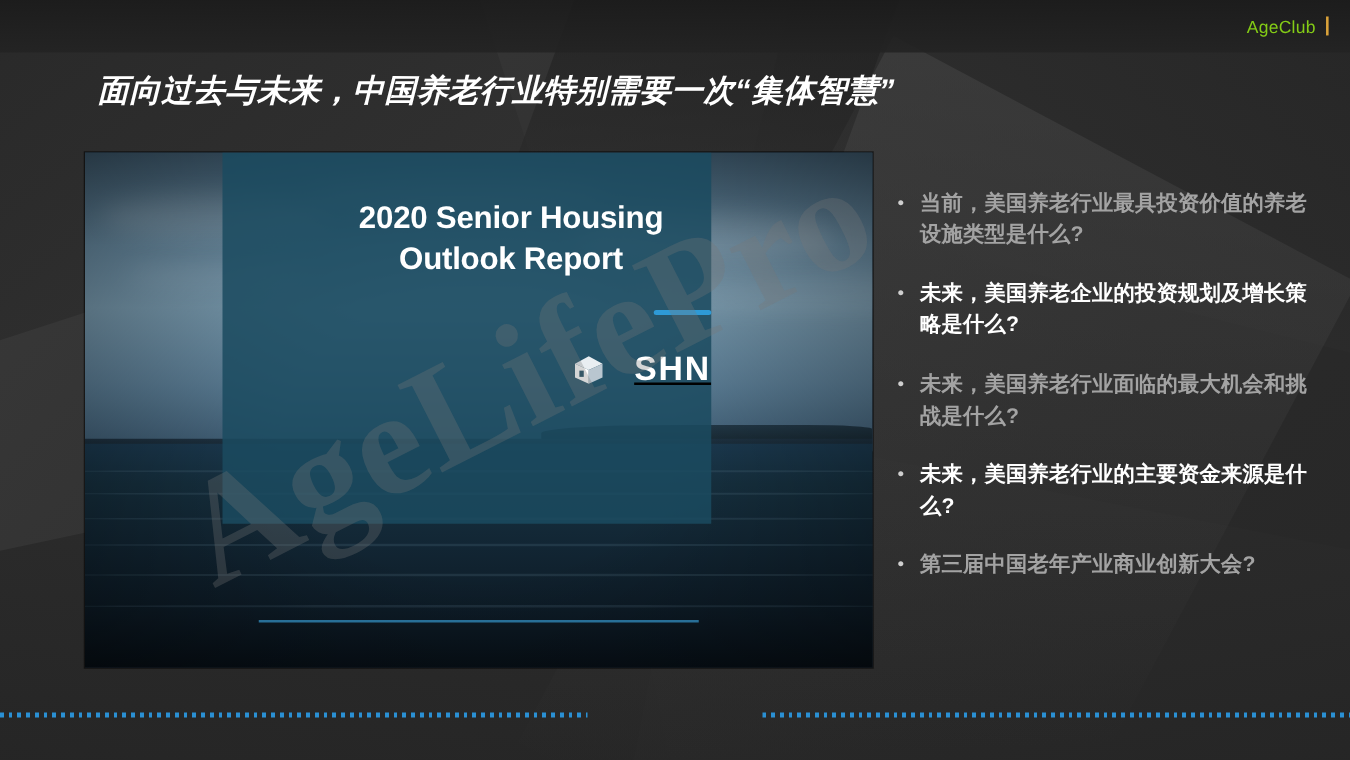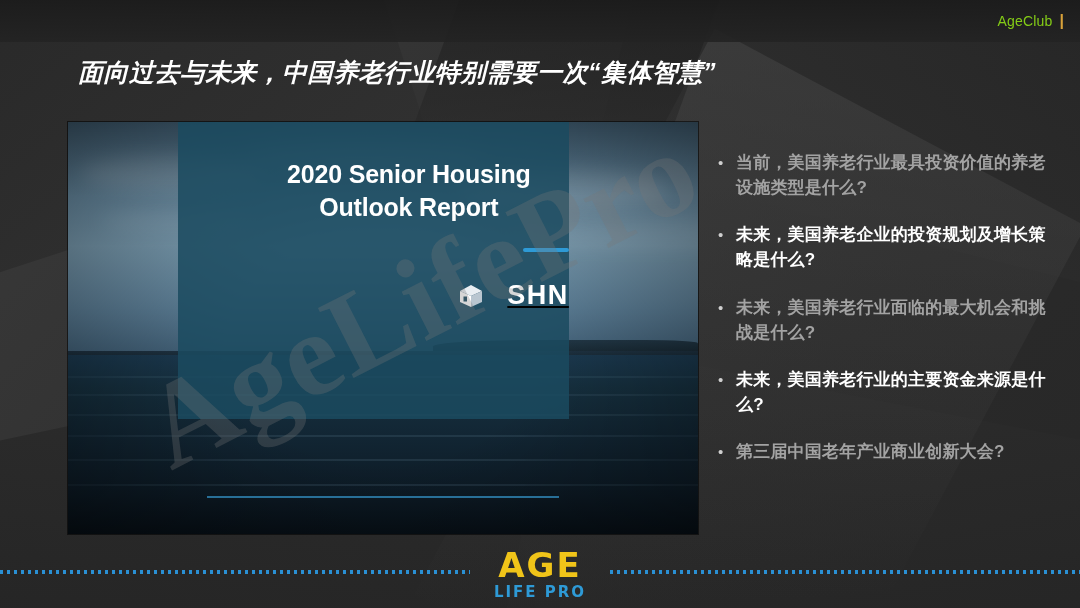--- a/index.html
+++ b/index.html
@@ -449,18 +449,14 @@
     <div class="bullet">
       <span class="bullet-dot">•</span>
       <span class="bullet-text hl">第三届中国老年产业商业创新大会?</span>
     </div>
 
   </div>
 
   <div class="footer-line left"></div>
   <div class="footer-line right"></div>
 
-  <div class="footer-logo">
-    <div class="fl-age">AGE</div>
-    <div class="fl-sub">LIFE PRO</div>
-  </div>
 
 </div>
 
 </body></html>

